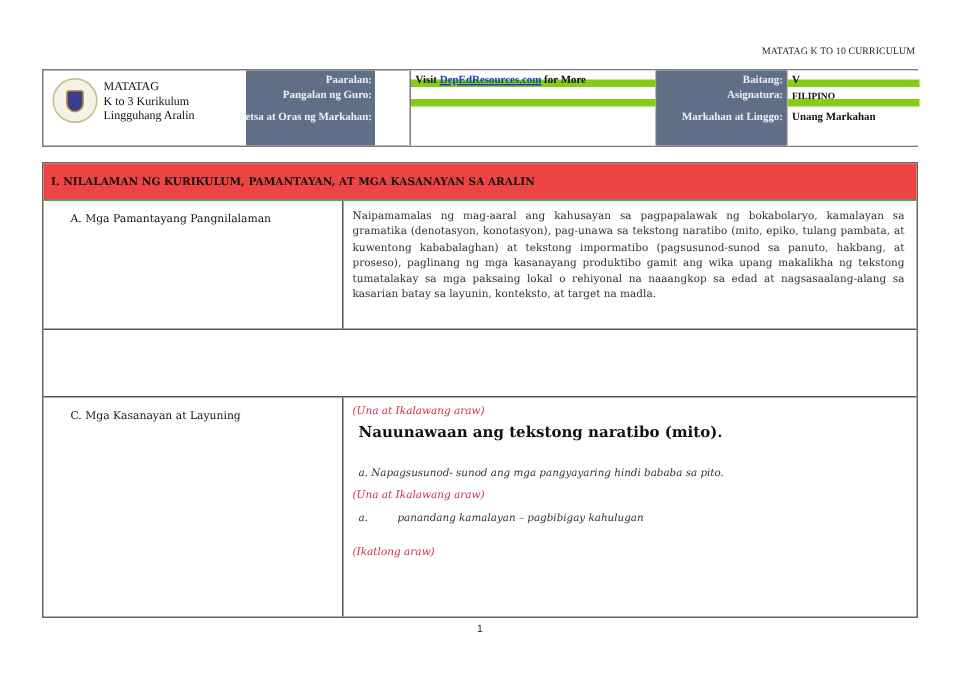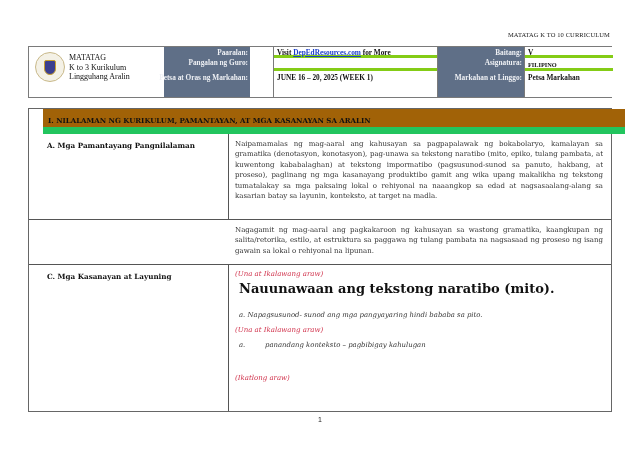--- a/index.html
+++ b/index.html
@@ -37,61 +37,61 @@
   .gcol { position: absolute; background: #5f6f87; color: #f2f2f2; }
   .g1 { left: 135px; top: 0; width: 86px; height: 50px; }
   .g2 { left: 409px; top: 0; width: 86px; height: 50px; }
   .glabel {
     position: absolute; right: 2px; font-family: "Liberation Serif", serif; font-weight: bold;
     font-size: 7.3px; color: #eef0f4; white-space: nowrap;
   }
   .vcol { position: absolute; background: #fff; }
   .v1 { left: 244px; top: 0; width: 165px; height: 50px; border-left: 1px solid #7a7a7a; border-right: 1px solid #7a7a7a; }
   .v2 { left: 495px; top: 0; width: 89px; height: 50px; border-left: 1px solid #7a7a7a; }
-  .vrow { position: absolute; left: 0; right: 0; border-bottom: 3px solid #84cc16; }
+  .vrow { position: absolute; left: 0; right: 0; border-bottom: 5px solid #84cc16; }
   .vtext {
     position: absolute; left: 3px; font-family: "Liberation Serif", serif; font-weight: bold;
     font-size: 7.3px; color: #111; white-space: nowrap;
   }
   .vtext a { color: #1a3cc8; text-decoration: underline; }
   .small-caps { font-size: 6.3px; }
 
   
   .main {
     position: absolute; left: 28px; top: 108px; width: 584px; height: 304px;
     border: 1.5px solid #666;
   }
   .sec-head {
-    position: absolute; left: 14px; top: 0; width: 100%; height: 25px;
-    background: #a16207; border-bottom: 7px solid #22c55e;
+    position: absolute; left: 0; top: 0; width: 100%; height: 25px;
+    background: #ef4444; border-bottom: 1px solid #22c55e;
   }
   .sec-head span {
     position: absolute; left: 5px; top: 7px;
     font-family: "DejaVu Serif", serif; font-weight: bold; font-size: 7px; color: #111; white-space: nowrap;
   }
   .row { position: absolute; left: 0; width: 100%; border-bottom: 1px solid #555; }
   .row.last { border-bottom: none; }
   .lcell {
     position: absolute; left: 0; top: 0; bottom: 0; width: 200px; border-right: 1px solid #555;
   }
   .lcell .lab {
     position: absolute; left: 18px; top: 7px; width: 170px;
-    font-family: "DejaVu Serif", serif; font-weight: bold; font-size: 7.2px; line-height: 10px; color: #111;
+    font-family: "DejaVu Serif", serif; font-weight: normal; font-size: 7.2px; line-height: 10px; color: #111;
   }
   .lcell .lab .ind { display: block; padding-left: 10px; }
   .rcell {
     position: absolute; left: 201px; right: 0; top: 0; bottom: 0;
     padding: 5px 8px 0 5px;
   }
   .para {
     font-family: "DejaVu Serif", serif; font-size: 7px; line-height: 10.4px; color: #333;
     text-align: justify; text-align-last: left;
   }
   .red-it { font-family: "DejaVu Serif", serif; font-style: italic; font-size: 7px; color: #d0304a; line-height: 10px; }
-  .bold-line { font-family: "DejaVu Serif", serif; font-weight: bold; font-size: 13px; color: #111; line-height: 10.4px; padding-left: 4px; text-align: justify; text-align-last: left; }
+  .bold-line { font-family: "DejaVu Serif", serif; font-weight: bold; font-size: 10px; color: #111; line-height: 10.4px; padding-left: 4px; text-align: justify; text-align-last: left; }
   .it-line { font-family: "DejaVu Serif", serif; font-style: italic; font-size: 6.9px; color: #333; line-height: 10px; padding-left: 4px; }
   .it-line .tab { display: inline-block; width: 26px; }
 
   .page-num {
     position: absolute; left: 0; width: 640px; top: 416px; text-align: center;
     font-family: "Liberation Sans", sans-serif; font-size: 7px; color: #222;
   }
 </style>
 </head>
 <body>
@@ -116,74 +116,68 @@
     <span class="glabel" style="top:26px">Petsa at Oras ng Markahan:</span>
   </div>
 
   <div class="vcol v1">
     <div class="vrow" style="top:0;height:11px">
       <span class="vtext" style="top:1px"><span>Visit </span><a>DepEdResources.com</a><span> for More</span></span>
     </div>
     <div class="vrow" style="top:11px;height:13px">
       <span class="vtext" style="top:2px"></span>
     </div>
-    <div class="vrow" style="top:24px;height:26px;border-bottom:none">
-      <span class="vtext" style="top:2px">JUNE 16 – 20, 2025 (WEEK 1)</span>
-    </div>
   </div>
 
   <div class="gcol g2">
     <span class="glabel" style="top:1px">Baitang:</span>
     <span class="glabel" style="top:11px">Asignatura:</span>
     <span class="glabel" style="top:26px">Markahan at Linggo:</span>
   </div>
 
   <div class="vcol v2">
     <div class="vrow" style="top:0;height:11px">
       <span class="vtext" style="top:1px">V</span>
     </div>
     <div class="vrow" style="top:11px;height:13px">
       <span class="vtext small-caps" style="top:3px">FILIPINO</span>
     </div>
     <div class="vrow" style="top:24px;height:26px;border-bottom:none">
-      <span class="vtext" style="top:2px">Petsa Markahan</span>
+      <span class="vtext" style="top:2px">Unang Markahan</span>
     </div>
   </div>
 </div>
 
 <div class="main">
   <div class="sec-head">
     <span>I.   NILALAMAN NG KURIKULUM, PAMANTAYAN, AT MGA KASANAYAN SA ARALIN</span>
   </div>
 
   <div class="row" style="top:25px;height:86px">
     <div class="lcell">
       <div class="lab">A.  Mga Pamantayang Pangnilalaman</div>
     </div>
     <div class="rcell">
       <div class="para">Naipamamalas ng mag-aaral ang kahusayan sa pagpapalawak ng bokabolaryo, kamalayan sa gramatika (denotasyon, konotasyon), pag-unawa sa tekstong naratibo (mito, epiko, tulang pambata, at kuwentong kababalaghan) at tekstong impormatibo (pagsusunod-sunod sa panuto, hakbang, at proseso), paglinang ng mga kasanayang produktibo gamit ang wika upang makalikha ng tekstong tumatalakay sa mga paksaing lokal o rehiyonal na naaangkop sa edad at nagsasaalang-alang sa kasarian batay sa layunin, konteksto, at target na madla.</div>
     </div>
   </div>
 
   <div class="row" style="top:111px;height:45px">
-    <div class="rcell">
-      <div class="para">Nagagamit ng mag-aaral ang pagkakaroon ng kahusayan sa wastong gramatika, kaangkupan ng salita/retorika, estilo, at estruktura sa paggawa ng tulang pambata na nagsasaad ng proseso ng isang gawain sa lokal o rehiyonal na lipunan.</div>
-    </div>
   </div>
 
   <div class="row last" style="top:156px;height:146px">
     <div class="lcell">
       <div class="lab">
         <span>C.  Mga Kasanayan at Layuning</span>
       </div>
     </div>
     <div class="rcell" style="padding-top:4px">
       <div class="red-it">(Una at Ikalawang araw)</div>
       <div class="bold-line" style="margin-top:5px">Nauunawaan ang tekstong naratibo (mito).</div>
       <div class="it-line" style="margin-top:16px">a. Napagsusunod- sunod ang mga pangyayaring hindi bababa sa pito.</div>
       <div class="red-it" style="margin-top:5px">(Una at Ikalawang araw)</div>
-      <div class="it-line" style="margin-top:5px"><span class="tab">a.</span><span>panandang konteksto – pagbibigay kahulugan</span></div>
-      <div class="red-it" style="margin-top:23px">(Ikatlong araw)</div>
+      <div class="it-line" style="margin-top:5px"><span class="tab">a.</span><span>panandang kamalayan – pagbibigay kahulugan</span></div>
+      <div class="red-it" style="margin-top:13px">(Ikatlong araw)</div>
     </div>
   </div>
 </div>
 
 <div class="page-num">1</div>
 
 </body></html>

